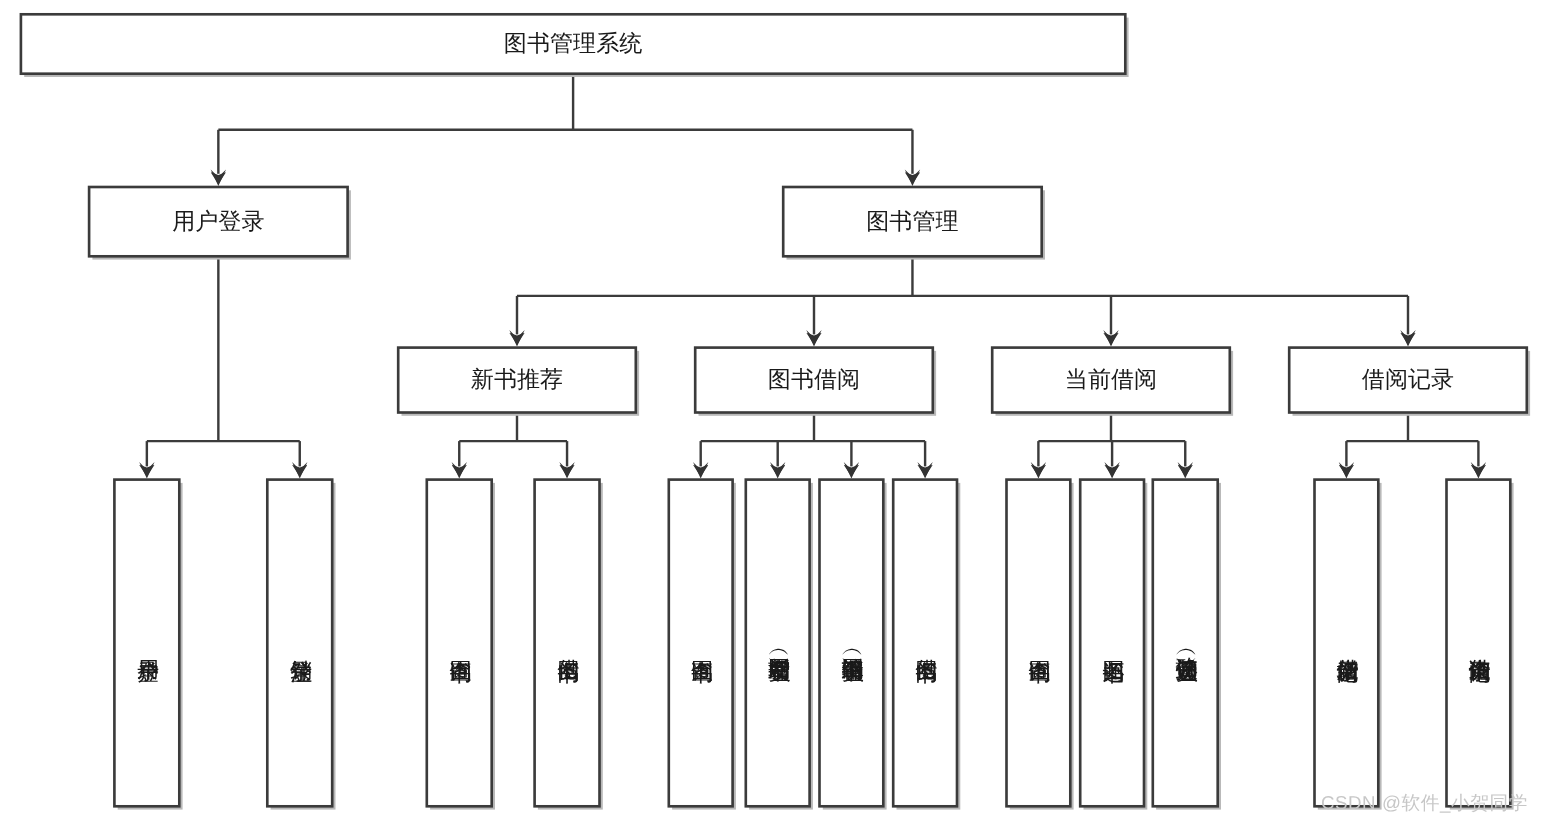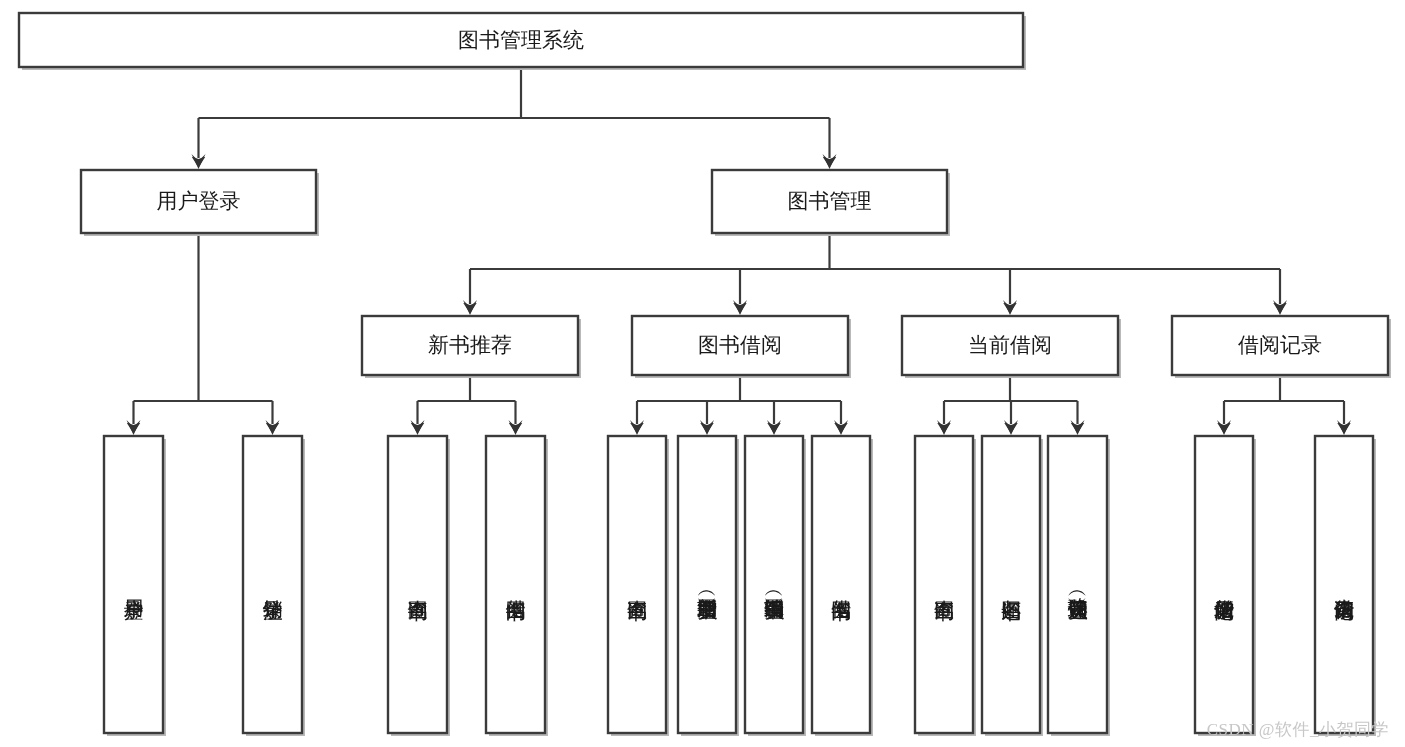--- a/index.html
+++ b/index.html
@@ -65,21 +65,21 @@
     white-space: nowrap;
     display: flex;
     align-items: center;
     justify-content: center;
     pointer-events: none;
   }
   .watermark {
     position: absolute;
     right: 16px;
     bottom: 6px;
-    font-family: Liberation Serif, serif;
+    font-family: Liberation Sans, sans-serif;
     font-size: 17px;
     color: #c7c7c7;
     letter-spacing: 0.5px;
     user-select: none;
   }
 </style>
 </head>
 <body>
 
 <div id="diagram-root">

